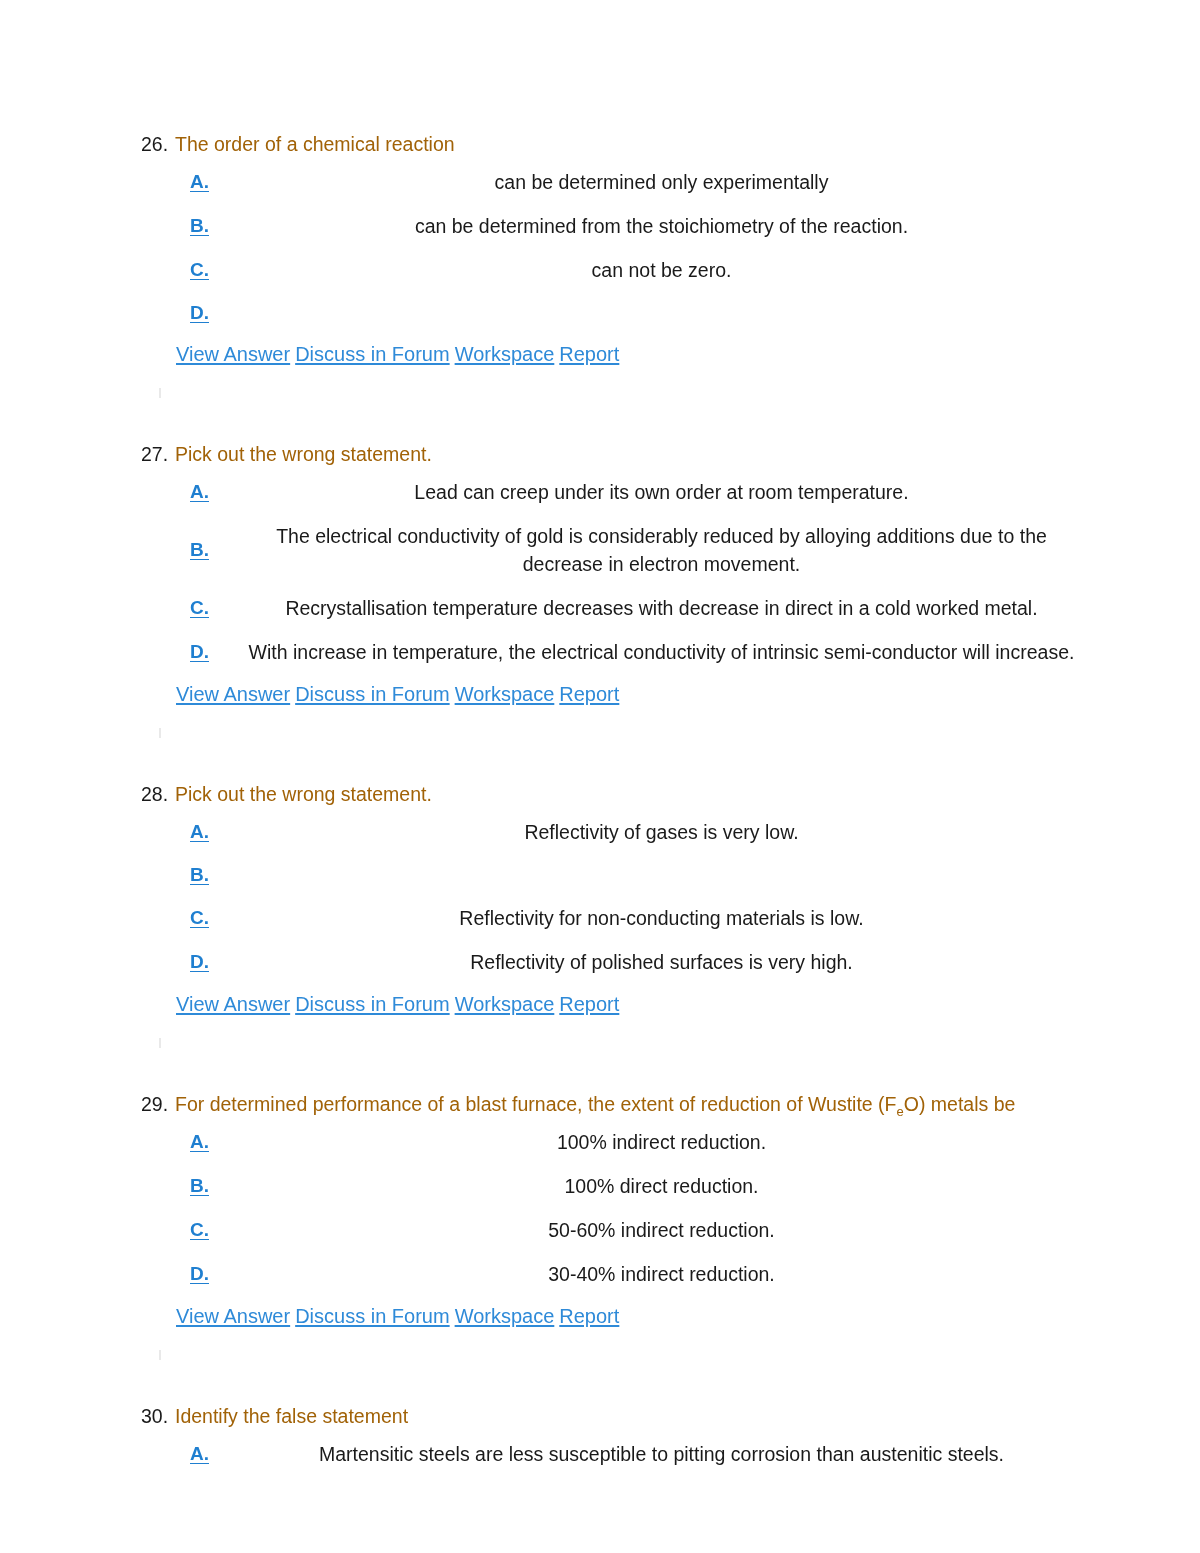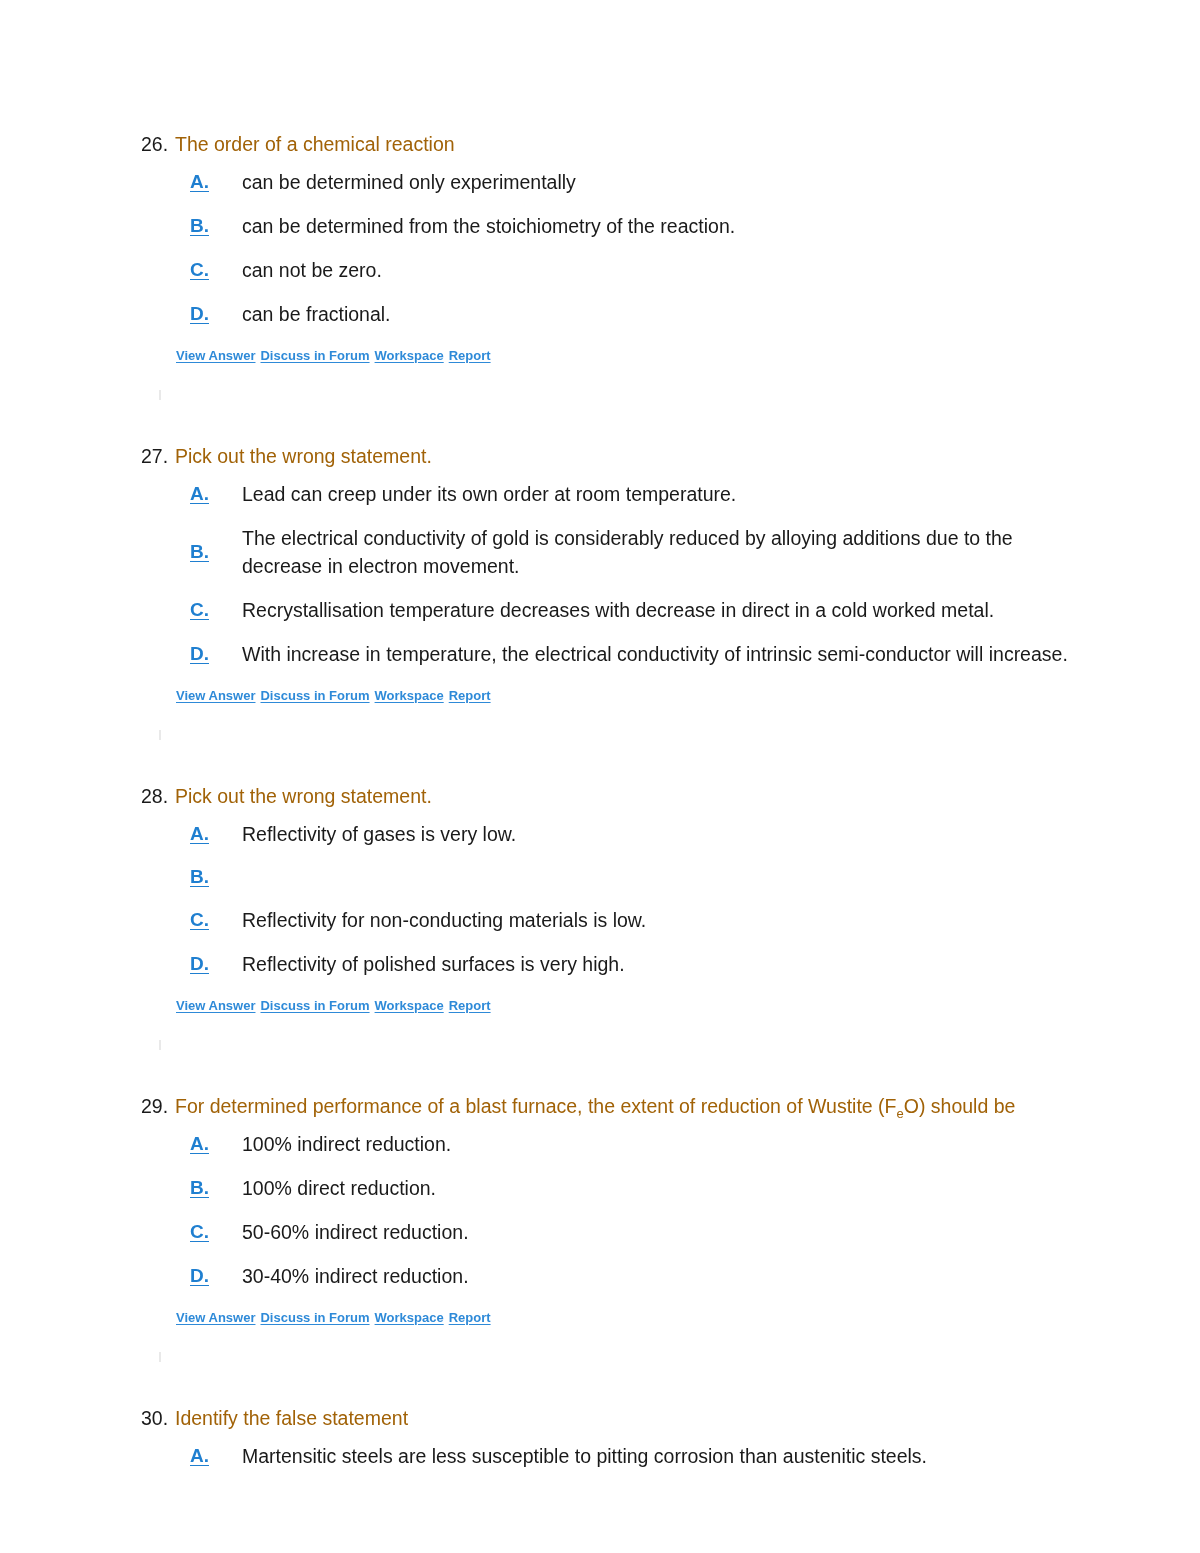--- a/index.html
+++ b/index.html
@@ -75,28 +75,28 @@
     color: #1f7fd0;
     text-decoration: underline;
     text-underline-offset: 3px;
   }
   .opt-text {
     flex: 1 1 auto;
     font-size: 19.5px;
     line-height: 28px;
     color: #1a1a1a;
     padding-right: 10px;
+    text-align: center;
   }
   .links-row {
     padding-left: 35px;
     margin-top: -2px;
-    font-size: 13px;
+    font-size: 20px;
     line-height: 28px;
     white-space: nowrap;
-    font-weight: bold;
   }
   .links-row a {
     color: #2e8ad8;
     text-decoration: underline;
     text-underline-offset: 2px;
     margin-right: 5px;
     cursor: pointer;
   }
   .links-row a:last-child { margin-right: 0; }
   .tick {
@@ -127,21 +127,20 @@
       <div class="option">
         <div class="opt-letter">B.</div>
         <div class="opt-text">can be determined from the stoichiometry of the reaction.</div>
       </div>
       <div class="option">
         <div class="opt-letter">C.</div>
         <div class="opt-text">can not be zero.</div>
       </div>
       <div class="option">
         <div class="opt-letter">D.</div>
-        <div class="opt-text">can be fractional.</div>
       </div>
     </div>
     <div class="links-row">
       <a>View Answer</a><a>Discuss in Forum</a><a>Workspace</a><a>Report</a>
     </div>
     <div class="tick"></div>
   </div>
 
   <div class="gap-lg"></div>
 
@@ -202,21 +201,21 @@
       <a>View Answer</a><a>Discuss in Forum</a><a>Workspace</a><a>Report</a>
     </div>
     <div class="tick"></div>
   </div>
 
   <div class="gap-lg"></div>
 
   <div class="question-block">
     <div class="q-row">
       <div class="q-number">29.</div>
-      <div class="q-text"><span>For determined performance of a blast furnace, the extent of reduction of Wustite (F</span><span class="sub">e</span><span>O) should be</span></div>
+      <div class="q-text"><span>For determined performance of a blast furnace, the extent of reduction of Wustite (F</span><span class="sub">e</span><span>O) metals be</span></div>
     </div>
     <div class="options">
       <div class="option">
         <div class="opt-letter">A.</div>
         <div class="opt-text">100% indirect reduction.</div>
       </div>
       <div class="option">
         <div class="opt-letter">B.</div>
         <div class="opt-text">100% direct reduction.</div>
       </div>

